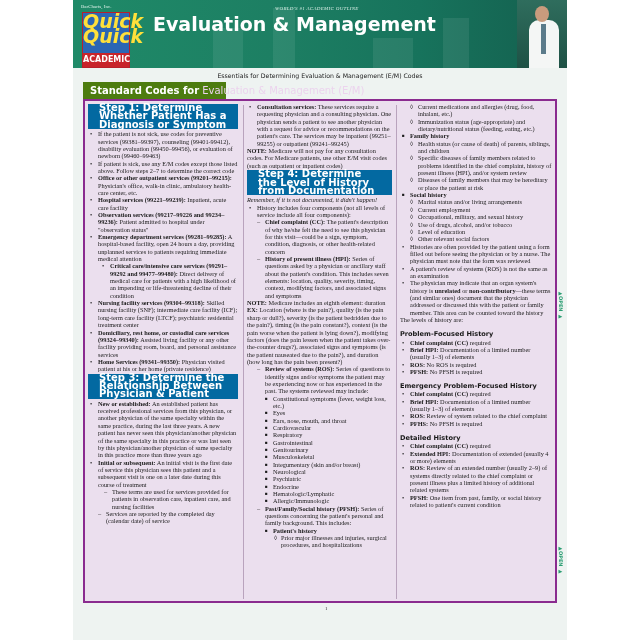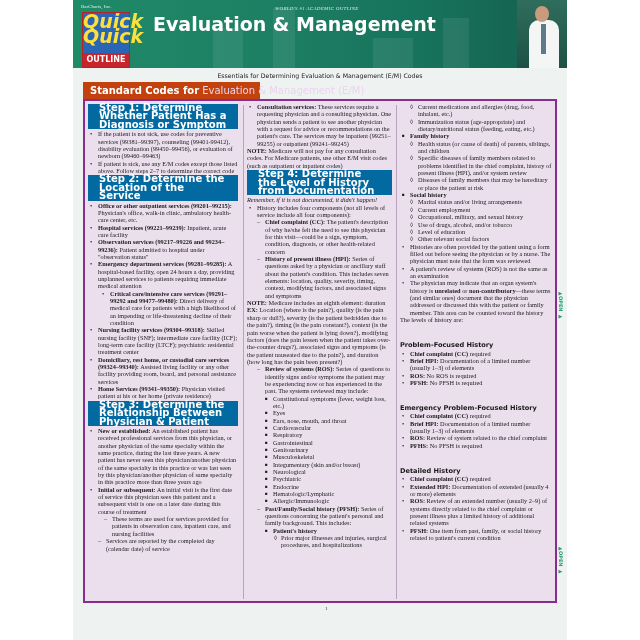--- a/index.html
+++ b/index.html
@@ -14,21 +14,21 @@
   .logo .s { top: 16px; }
   .logo .acad { position: absolute; left: 0; bottom: 0; width: 46px; height: 14px; background: #c8242b; color: #fff; font-family: "DejaVu Sans", sans-serif; font-weight: bold; font-size: 8px; line-height: 14px; text-align: center; }
   .title1 { position: absolute; left: 80px; top: 13px; font-family: "DejaVu Sans", sans-serif; font-weight: bold; font-size: 19px; color: #ffffff; white-space: nowrap; }
   .title2 { position: absolute; left: 86px; top: 33px; font-family: "DejaVu Sans", sans-serif; font-size: 27px; color: #ffffff; white-space: nowrap; }
   .title2 b { font-weight: bold; }
   .doctor { position: absolute; right: 0; top: 0; width: 50px; height: 68px; background: linear-gradient(180deg, #2f6d5d, #1e5145); }
   .doctor .coat { position: absolute; left: 12px; top: 20px; width: 30px; height: 48px; background: #f4f6f5; border-radius: 10px 10px 0 0; }
   .doctor .head { position: absolute; left: 18px; top: 6px; width: 14px; height: 16px; background: #c99b7d; border-radius: 50%; }
   .doctor .tie { position: absolute; left: 24px; top: 24px; width: 5px; height: 30px; background: #5b7b8a; }
   .subtitle { position: absolute; left: 0; top: 72px; width: 494px; text-align: center; font-family: "DejaVu Sans", sans-serif; font-size: 6.2px; color: #222; }
-  .section-tab { position: absolute; left: 10px; top: 82px; height: 17px; width: 177px; background: #c2410c; }
+  .section-tab { position: absolute; left: 10px; top: 82px; height: 17px; width: 143px; background: #4d7c0f; }
   .section-tab span { position: absolute; left: 7px; top: 3px; font-family: "DejaVu Sans", sans-serif; font-size: 10px; color: #fff; white-space: nowrap; }
   .section-tab b { font-weight: bold; }
   .section-tab i { font-style: normal; font-weight: normal; color: #ecd3ee; }
   .panel { position: absolute; left: 10px; top: 99px; width: 474px; height: 504px; background: #ebdfee; border: 2px solid #8a2b8f; box-sizing: border-box; }
   .col { position: absolute; top: 2px; font-size: 6.3px; line-height: 7.35px; color: #1a1a1a; }
   .col1 { left: 3px; width: 150px; }
   .col2 { left: 162px; width: 145px; }
   .col3 { left: 315px; width: 152px; }
   .divider { position: absolute; top: 4px; width: 0; height: 494px; border-left: 1px solid #b9a3bd; }
   .step { background: #0369a1; color: #ffffff; font-family: "DejaVu Sans", sans-serif; font-weight: bold; font-size: 10px; line-height: 8.4px; padding: 0 11px; margin: 1px 0 1px 0; }
@@ -44,40 +44,40 @@
   .sq { padding-left: 26px; }
   .sq::before { content: "\25A0"; position: absolute; left: 18px; font-size: 4.5px; }
   .sq3 { position: relative; padding-left: 10px; font-weight: bold; }
   .sq3::before { content: "\25A0"; position: absolute; left: 2px; font-size: 4.5px; }
   .dia { padding-left: 34px; }
   .dia::before { content: "\25CA"; position: absolute; left: 27px; }
   .dia3 { position: relative; padding-left: 18px; }
   .dia3::before { content: "\25CA"; position: absolute; left: 10px; }
   .note { }
   .ital { font-style: italic; }
-  .lvl { font-family: "DejaVu Sans", sans-serif; font-weight: bold; font-size: 6.6px; line-height: 8.2px; margin-top: 18px; }
+  .lvl { font-family: "DejaVu Sans", sans-serif; font-weight: bold; font-size: 6.6px; line-height: 8.2px; margin-top: 7px; }
   .side-tab { position: absolute; left: 485px; width: 5px; font-family: "DejaVu Sans", sans-serif; font-size: 5px; color: #2a9d72; font-weight: bold; line-height: 6px; text-align: center; }
   .page-num { position: absolute; left: 252px; top: 606px; font-size: 5px; color: #333; }
 </style>
 </head>
 <body>
 
 <div class="sheet">
 
   <div class="header">
     <div class="bar" style="left:140px;width:30px;height:40px;"></div>
     <div class="bar" style="left:200px;width:22px;height:60px;"></div>
     <div class="bar" style="left:300px;width:40px;height:30px;"></div>
     <div class="bar" style="left:370px;width:26px;height:50px;"></div>
     <div class="publisher">BarCharts, Inc.</div>
     <div class="tagline">WORLD'S #1 ACADEMIC OUTLINE</div>
     <div class="logo">
       <div class="q">Quick</div>
       <div class="q s">Quick</div>
-      <div class="acad">OUTLINE</div>
+      <div class="acad">ACADEMIC</div>
     </div>
     <div class="title1">Evaluation &amp; Management</div>
     <div class="doctor">
       <div class="coat"></div>
       <div class="head"></div>
       <div class="tie"></div>
     </div>
   </div>
 
   <div class="subtitle">Essentials for Determining Evaluation &amp; Management (E/M) Codes</div>
@@ -88,21 +88,20 @@
 
   <div class="panel">
     <div class="divider" style="left:158px;"></div>
     <div class="divider" style="left:311px;"></div>
 
     <div class="col col1">
       <div class="step">Step 1: Determine Whether Patient Has a Diagnosis or Symptom</div>
       <div class="b1">If the patient is not sick, use codes for preventive services (99381–99397), counseling (99401-99412), disability evaluation (99450–99456), or evaluation of newborn (99460–99463)</div>
       <div class="b1">If patient is sick, use any E/M codes except those listed above. Follow steps 2–7 to determine the correct code</div>
 
-      <div class="step">Step 2: Determine the Location of the Service</div>
       <div class="b1"><b>Office or other outpatient services (99201–99215):</b><span> Physician's office, walk-in clinic, ambulatory health-care center, etc.</span></div>
       <div class="b1"><b>Hospital services (99221–99239):</b><span> Inpatient, acute care facility</span></div>
       <div class="b1"><b>Observation services (99217–99226 and 99234–99236):</b><span> Patient admitted to hospital under "observation status"</span></div>
       <div class="b1"><b>Emergency department services (99281–99285):</b><span> A hospital-based facility, open 24 hours a day, providing unplanned services to patients requiring immediate medical attention</span></div>
       <div class="b2"><b>Critical care/intensive care services (99291–99292 and 99477–99480):</b><span> Direct delivery of medical care for patients with a high likelihood of an impending or life-threatening decline of their condition</span></div>
       <div class="b1"><b>Nursing facility services (99304–99318):</b><span> Skilled nursing facility (SNF); intermediate care facility (ICF); long-term care facility (LTCF); psychiatric residential treatment center</span></div>
       <div class="b1"><b>Domiciliary, rest home, or custodial care services (99324–99340):</b><span> Assisted living facility or any other facility providing room, board, and personal assistance services</span></div>
       <div class="b1"><b>Home Services (99341–99350):</b><span> Physician visited patient at his or her home (private residence)</span></div>
 
       <div class="step">Step 3: Determine the Relationship Between Physician &amp; Patient</div>

